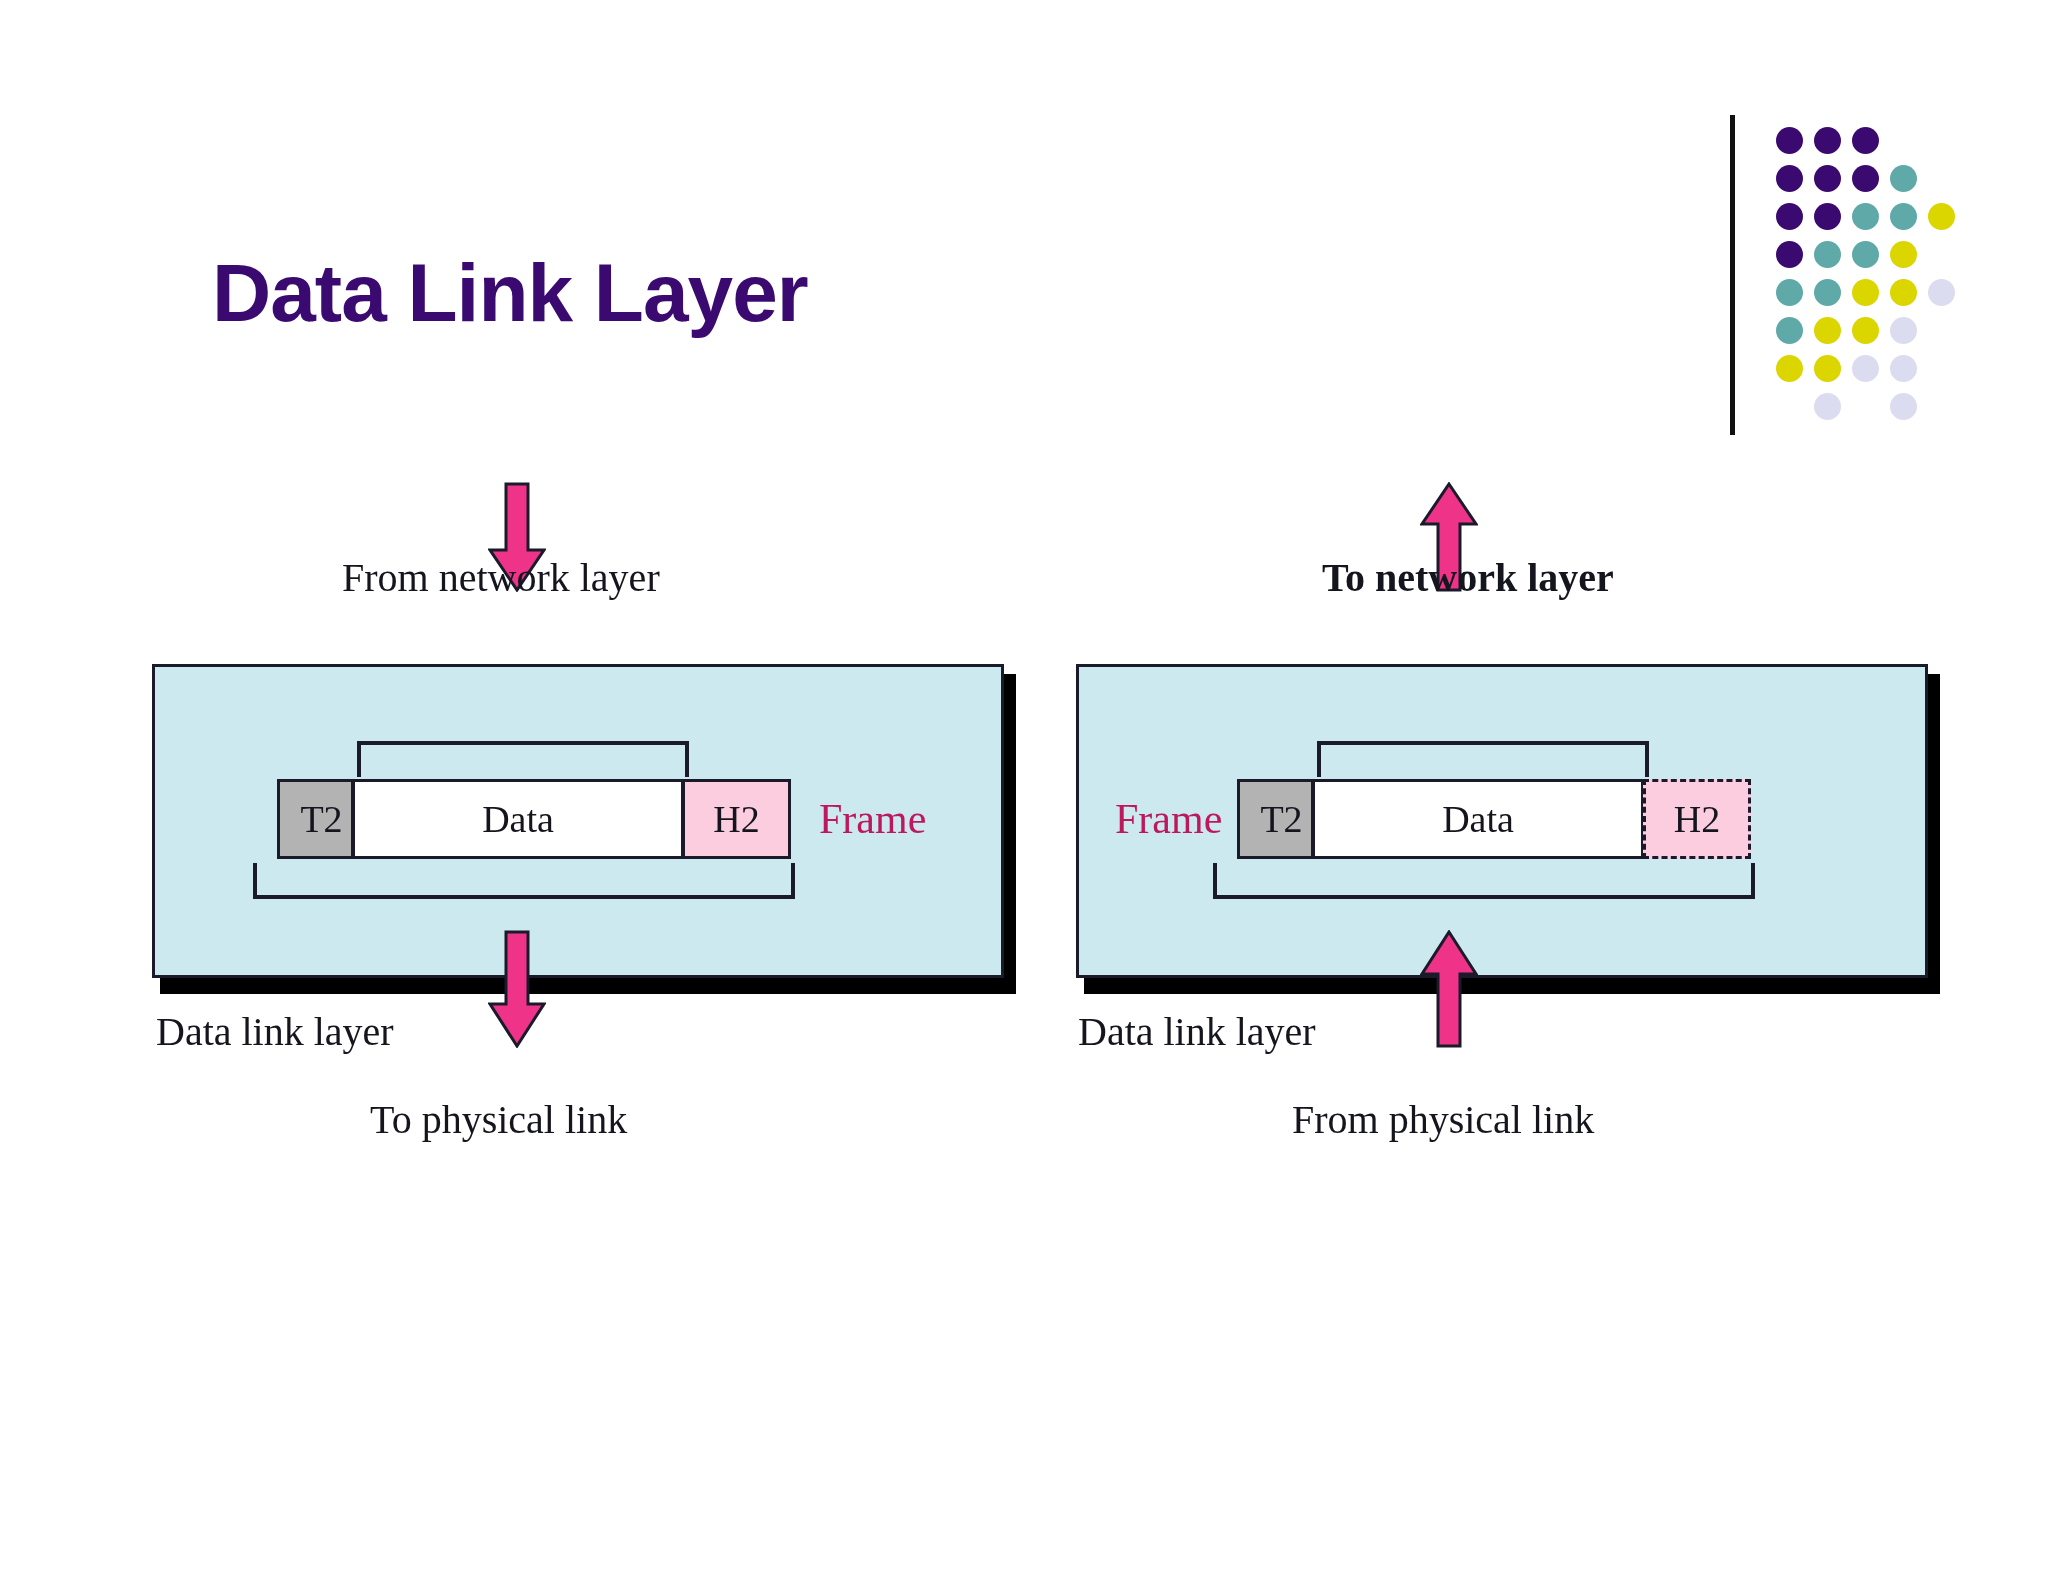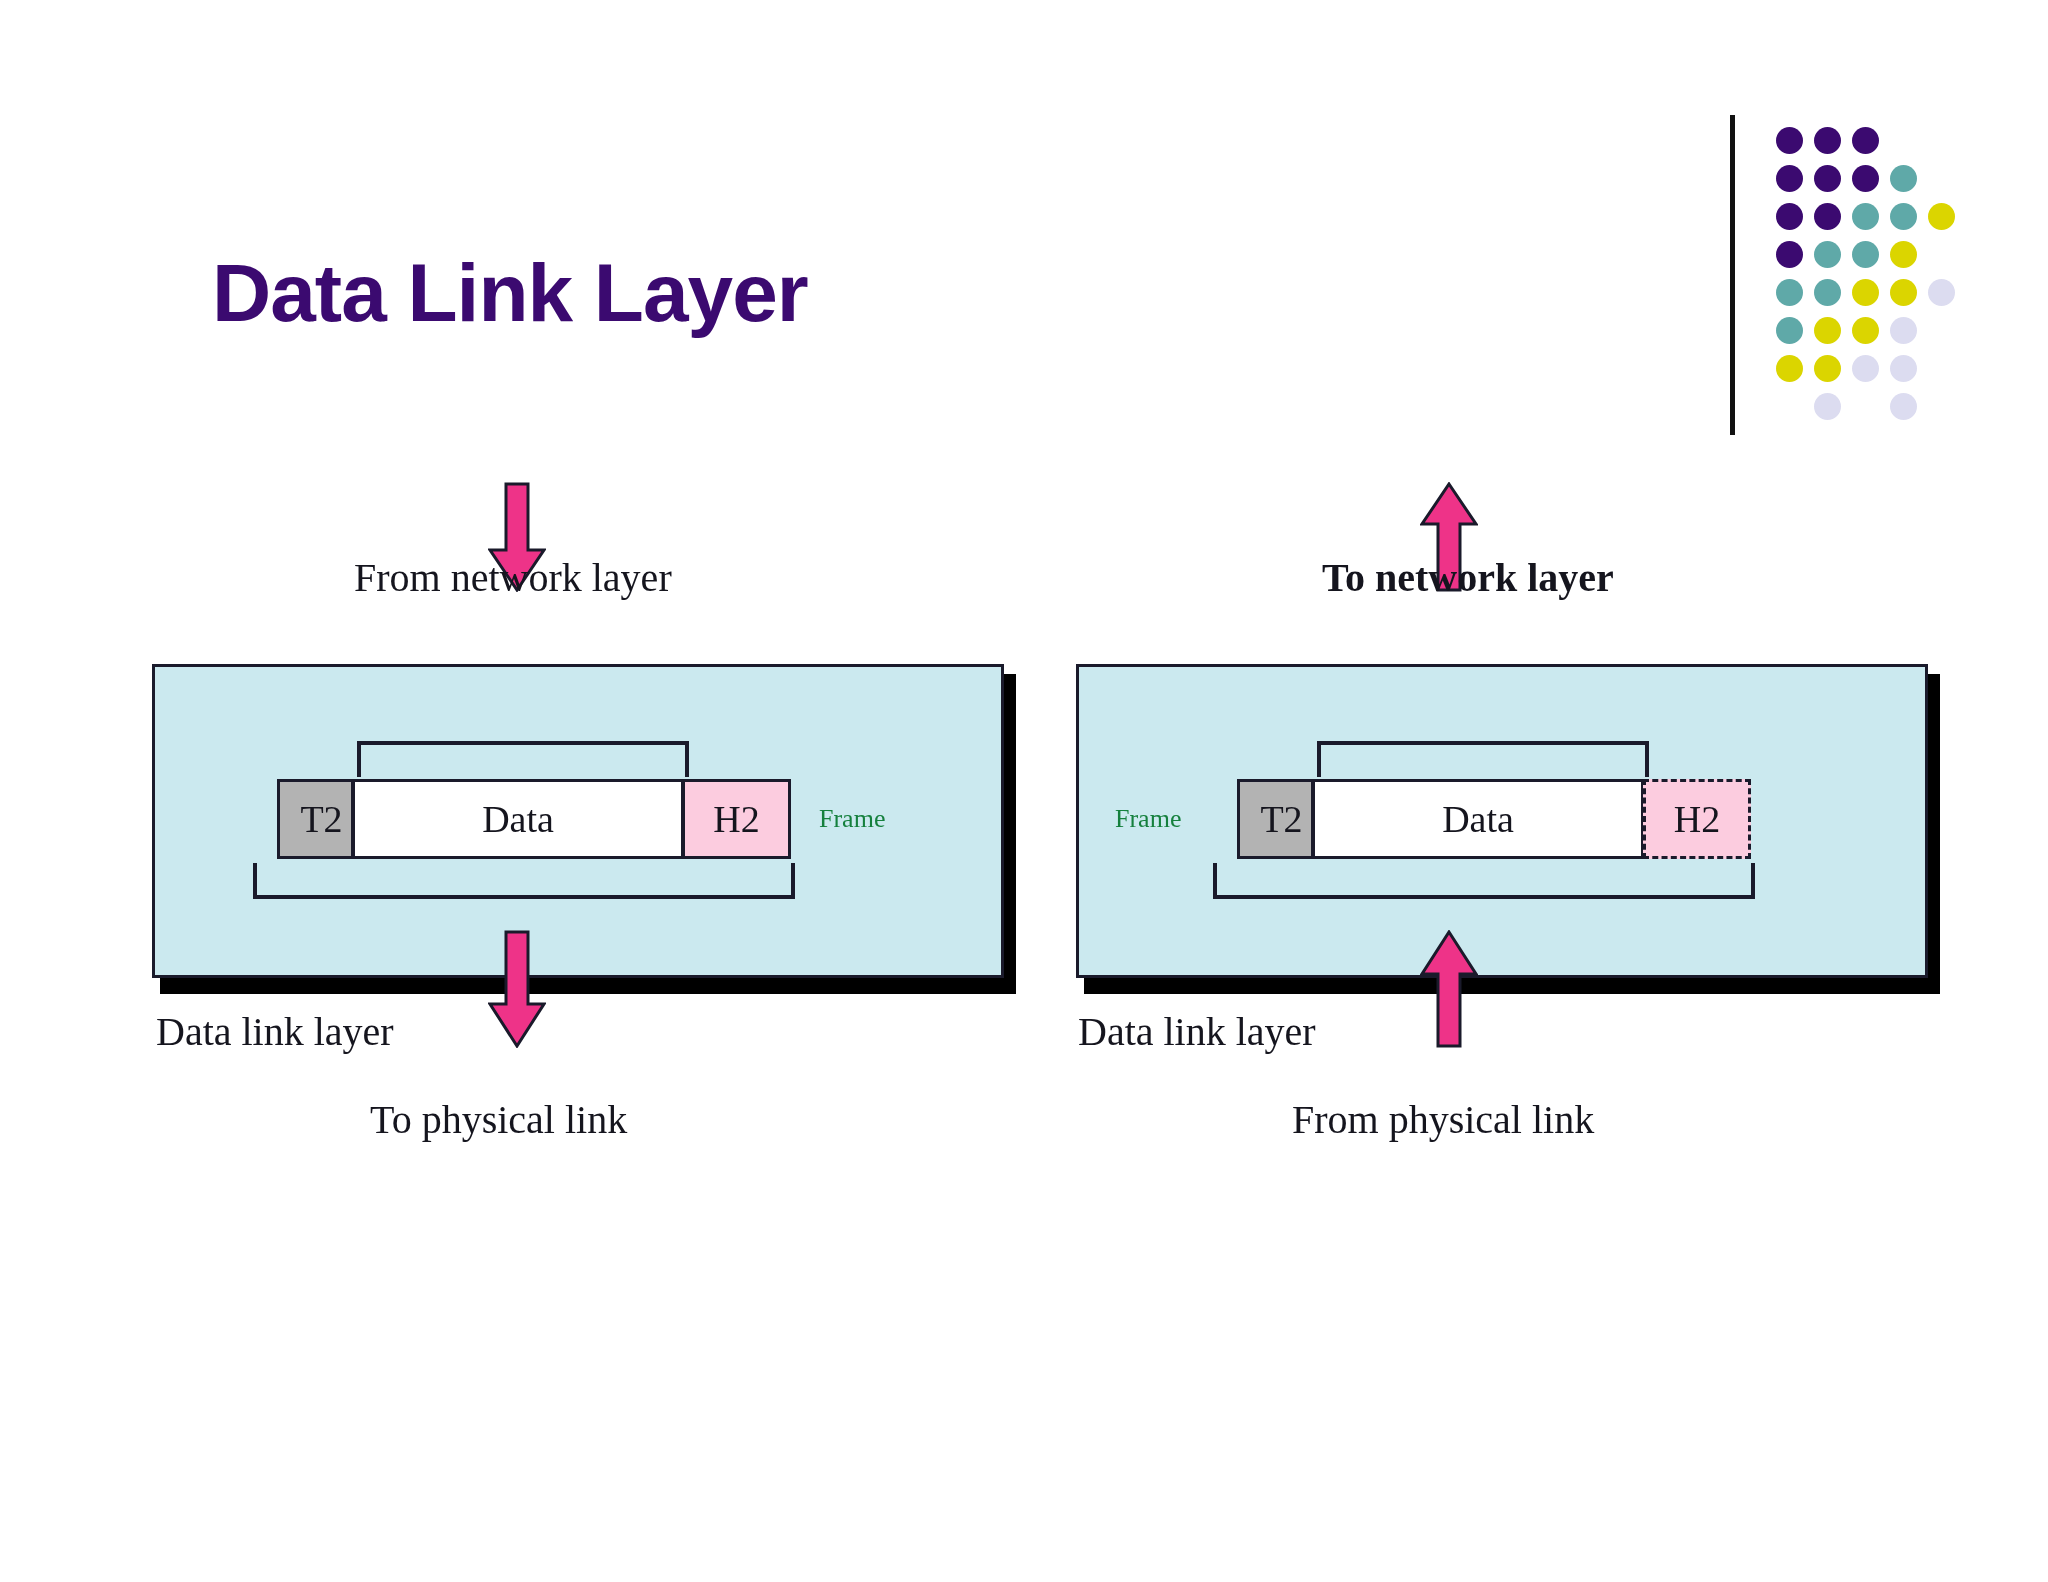--- a/index.html
+++ b/index.html
@@ -124,22 +124,22 @@
     background: #fcccdf;
   }
 
   
   .frame-label {
     position: absolute;
     top: 112px;
     height: 80px;
     display: flex;
     align-items: center;
-    font-size: 26px;
-    color: #15803d;
+    font-size: 42px;
+    color: #be185d;
   }
   #frame-label-left  { left: 664px; }
   #frame-label-right { left: 36px; }
 
   
   
   .bracket-top {
     position: absolute;
     height: 36px;
     border-top: 4px solid #1a1a2b;
@@ -175,21 +175,21 @@
   .arrow svg { display: block; width: 100%; height: 100%; }
 
   
   .diagram-label {
     position: absolute;
     font-size: 40px;
     color: #15151e;
     white-space: nowrap;
     line-height: 1;
   }
-  #label-from-network  { left: 342px;  top: 558px; margin-left: 12px; }
+  #label-from-network  { left: 342px;  top: 558px; }
   #label-to-network    { left: 1322px; top: 558px; font-weight: bold; }
   #label-dll-left      { left: 156px;  top: 1012px; }
   #label-dll-right     { left: 1078px; top: 1012px; }
   #label-to-physical   { left: 370px;  top: 1100px; }
   #label-from-physical { left: 1292px; top: 1100px; }
 </style>
 </head>
 <body>
 
 <div id="slide-title">Data Link Layer</div>

